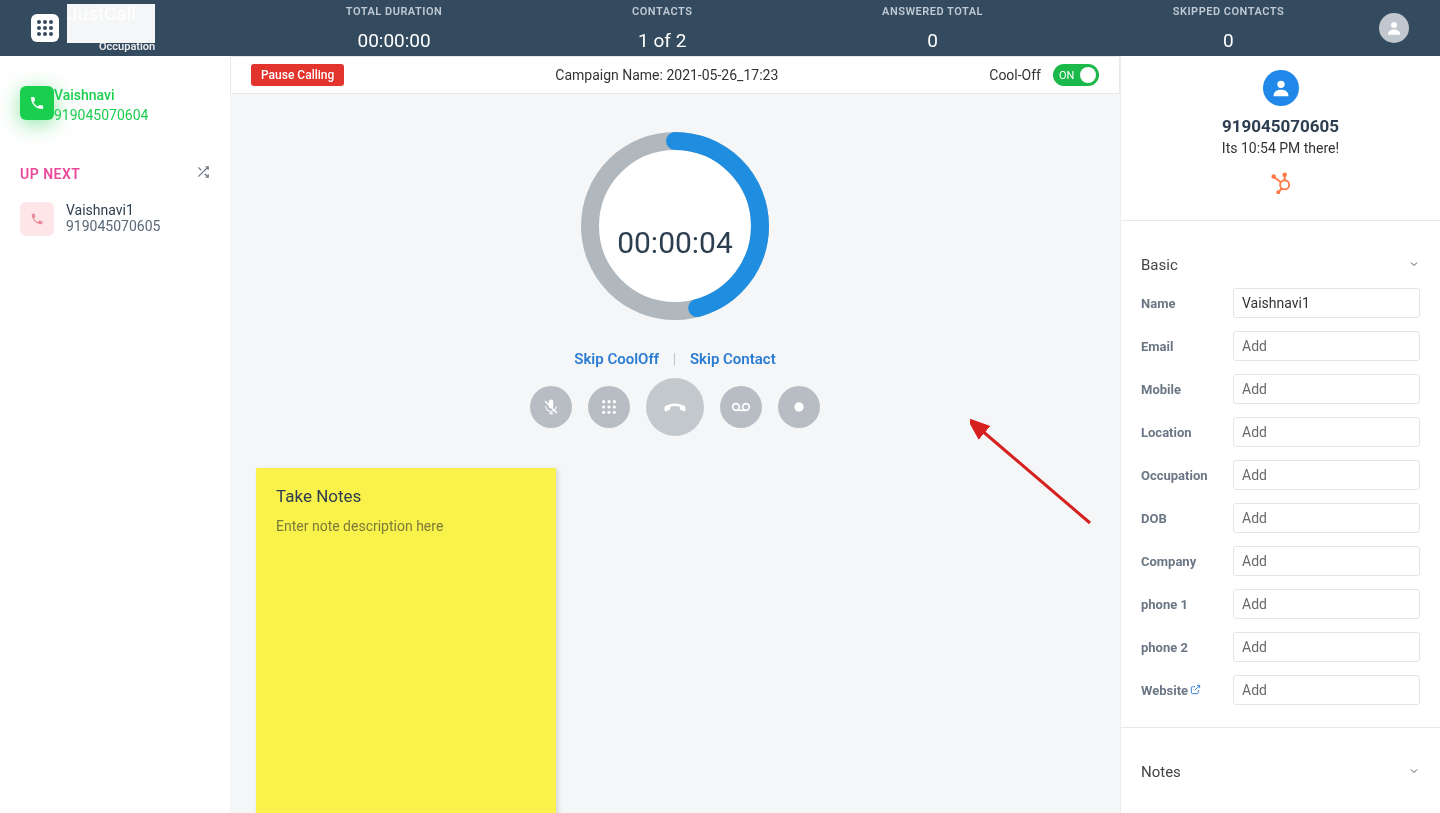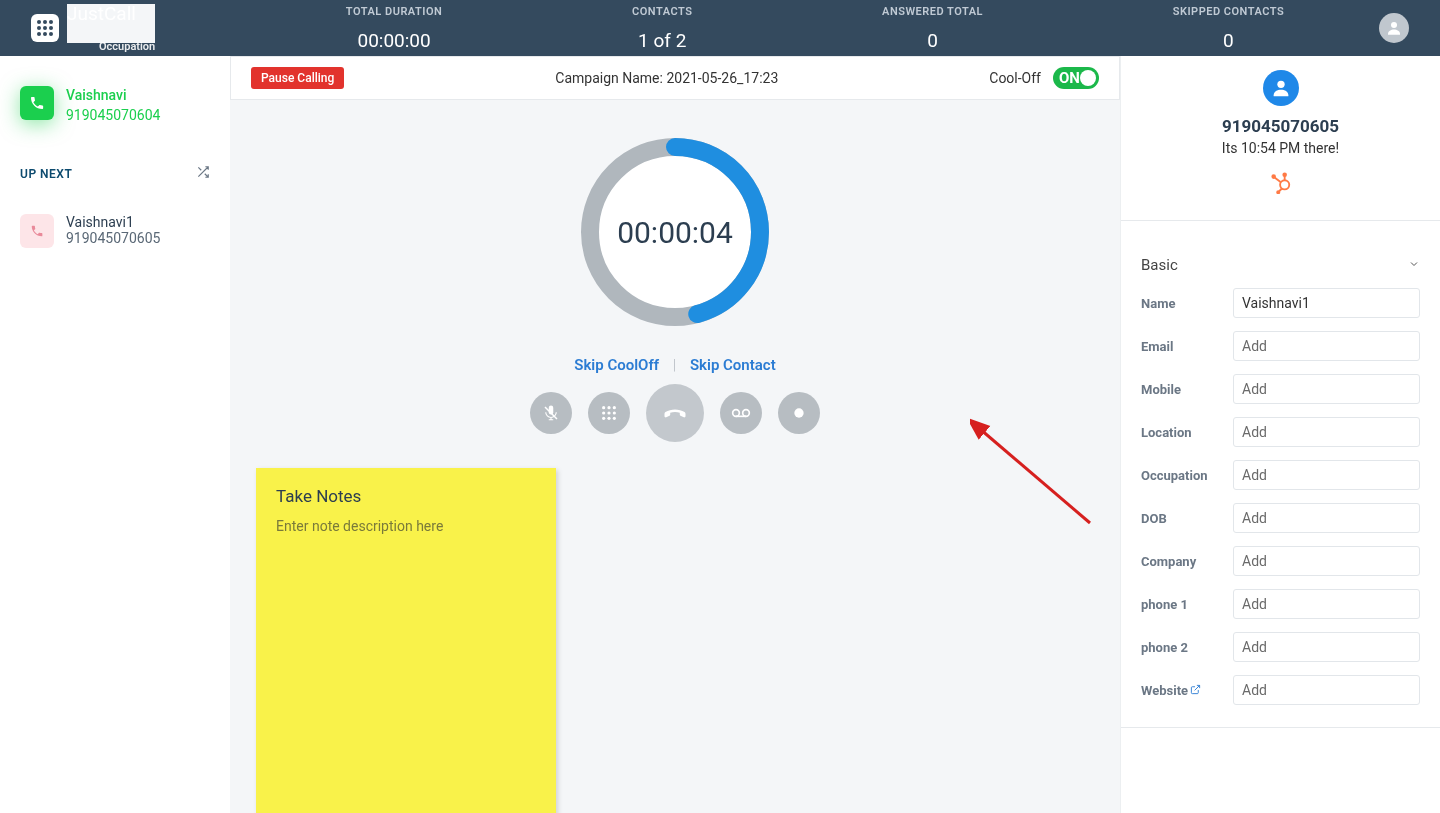--- a/index.html
+++ b/index.html
@@ -12,46 +12,46 @@
 .logo-text .main { font-size: 19px; font-weight: 400; }
 .logo-text .sub { font-size: 11px; opacity: 0.9; margin-left: 32px; margin-top: -2px; font-weight: 600; }
 .stats { display: flex; flex: 1; justify-content: space-around; }
 .stat { text-align: center; }
 .stat-label { font-size: 11px; color: #c0cad4; letter-spacing: 0.5px; font-weight: 600; margin-bottom: 11px; }
 .stat-value { font-size: 19px; color: #fff; }
 .avatar-top { width: 30px; height: 30px; border-radius: 50%; background: #c0c7ce; display: flex; align-items: center; justify-content: center; }
 
 .layout { display: flex; height: calc(813px - 56px); }
 .sidebar { width: 230px; background: #fff; padding: 20px 10px; }
-.current-contact { display: flex; gap: 12px; padding: 10px; }
+.current-contact { display: flex; padding: 10px; }
 .phone-badge { width: 34px; height: 34px; border-radius: 6px; background: #1bcf4e; display: flex; align-items: center; justify-content: center; box-shadow: 0 4px 20px rgba(27,207,78,0.5); }
 .contact-info { line-height: 1.4; font-size: 14px; }
 .contact-name { color: #1bcf4e; font-weight: 500; }
 .contact-phone { color: #1bcf4e; }
 .upnext { margin-top: 30px; padding: 0 10px; }
-.upnext-header { display: flex; justify-content: space-between; align-items: center; color: #0c4a6e; font-size: 12px; font-weight: 600; letter-spacing: 0.5px; margin-bottom: 27px; }
+.upnext-header { display: flex; justify-content: space-between; align-items: center; color: #ec4899; font-size: 14px; font-weight: 600; letter-spacing: 0.5px; margin-bottom: 15px; }
 .next-contact { display: flex; gap: 12px; padding: 5px 0; }
 .phone-badge-soft { width: 34px; height: 34px; border-radius: 6px; background: #fde5e8; display: flex; align-items: center; justify-content: center; }
 .next-name { color: #2c3e50; font-size: 14px; }
 .next-phone { color: #5a6876; font-size: 14px; }
 
 .main { flex: 1; background: #f4f6f8; padding: 0 0 20px 0; position: relative; }
-.campaign-bar { background: #fff; border: 1px solid #e6e9ec; height: 44px; display: flex; align-items: center; padding: 16px 20px; gap: 20px; }
+.campaign-bar { background: #fff; border: 1px solid #e6e9ec; height: 38px; display: flex; align-items: center; padding: 16px 20px; gap: 20px; }
 .pause-badge { background: #e2332d; color: #fff; font-size: 12px; padding: 4px 10px; border-radius: 3px; font-weight: 500; }
 .campaign-name { flex: 1; text-align: center; color: #333; font-size: 14px; }
 .cooloff-wrap { display: flex; align-items: center; gap: 12px; }
 .cooloff-label { color: #333; font-size: 14px; }
 .toggle { width: 46px; height: 22px; border-radius: 11px; background: #1bb84a; position: relative; display: flex; align-items: center; }
-.toggle-on { color: #fff; font-size: 15px; font-weight: 700; margin-left: 6px; }
+.toggle-on { color: #fff; font-size: 11px; font-weight: 400; margin-left: 6px; }
 .toggle-knob { width: 16px; height: 16px; border-radius: 50%; background: #fff; position: absolute; right: 3px; }
 
 .dial-area { text-align: center; padding-top: 32px; }
 .timer-ring { width: 200px; height: 200px; margin: 0 auto; position: relative; }
 .timer-ring svg { transform: rotate(-90deg); }
-.timer-text { position: absolute; top: 0; left: 0; width: 200px; height: 200px; display: flex; align-items: center; justify-content: center; font-size: 30px; color: #2c3e50; font-weight: 400; }
+.timer-text { position: absolute; top: 16px; left: 0; width: 200px; height: 200px; display: flex; align-items: center; justify-content: center; font-size: 30px; color: #2c3e50; font-weight: 400; }
 .skip-links { margin-top: 24px; color: #2b7cd3; font-size: 15px; font-weight: 600; }
 .skip-links span { cursor: pointer; }
 .skip-sep { color: #b0b7bd; margin: 0 10px; font-weight: 300; }
 .controls { margin-top: 18px; display: flex; justify-content: center; gap: 16px; }
 .ctrl-btn { width: 42px; height: 42px; border-radius: 50%; background: #b7bdc2; display: flex; align-items: center; justify-content: center; cursor: pointer; }
 .ctrl-btn.big { width: 58px; height: 58px; background: #c3c8cd; margin-top: -8px; }
 
 .notes-card { position: absolute; left: 26px; top: 412px; width: 300px; height: 382px; background: #f9f24a; padding: 18px 20px; box-shadow: 2px 2px 5px rgba(0,0,0,0.15); }
 .notes-title { font-size: 17px; color: #2c3e50; margin-bottom: 12px; }
 .notes-placeholder { color: #7a7a3a; font-size: 14px; }
@@ -312,14 +312,22 @@
           </div>
           <div class="rp-field">
             <div class="rp-flabel">Website<span class="link-out"><svg width="11" height="11" viewBox="0 0 24 24" fill="none" stroke="#2b7cd3" stroke-width="2">
                   <path d="M18 13v6a2 2 0 0 1-2 2H5a2 2 0 0 1-2-2V8a2 2 0 0 1 2-2h6M15 3h6v6M10 14L21 3"></path>
                 </svg></span></div>
             <div class="rp-finput placeholder">Add</div>
           </div>
         </div>
     </div>
     <div class="rp-divider"></div>
+    <div class="rp-section">
+      <div class="rp-sec-head">
+        <span>Notes</span>
+        <span><svg width="12" height="12" viewBox="0 0 24 24" fill="none" stroke="#555" stroke-width="2">
+              <polyline points="6 9 12 15 18 9"></polyline>
+            </svg></span>
+      </div>
+    </div>
   </div>
 </div>
 
 </body></html>

